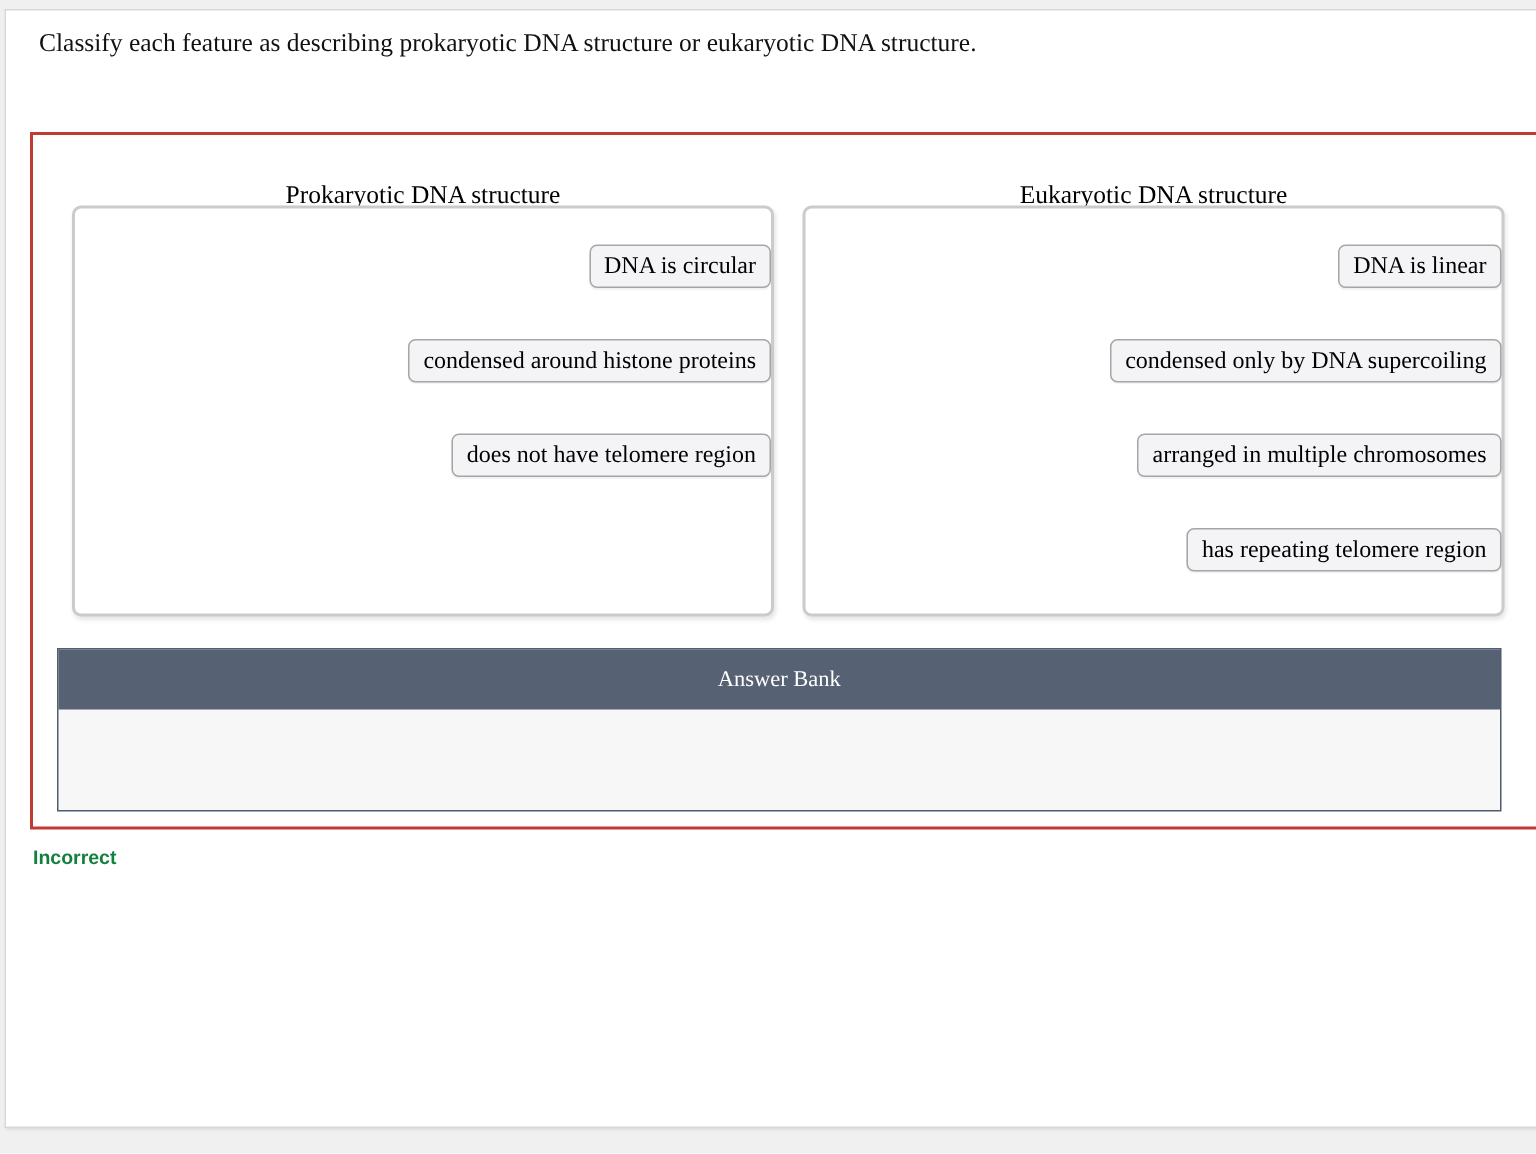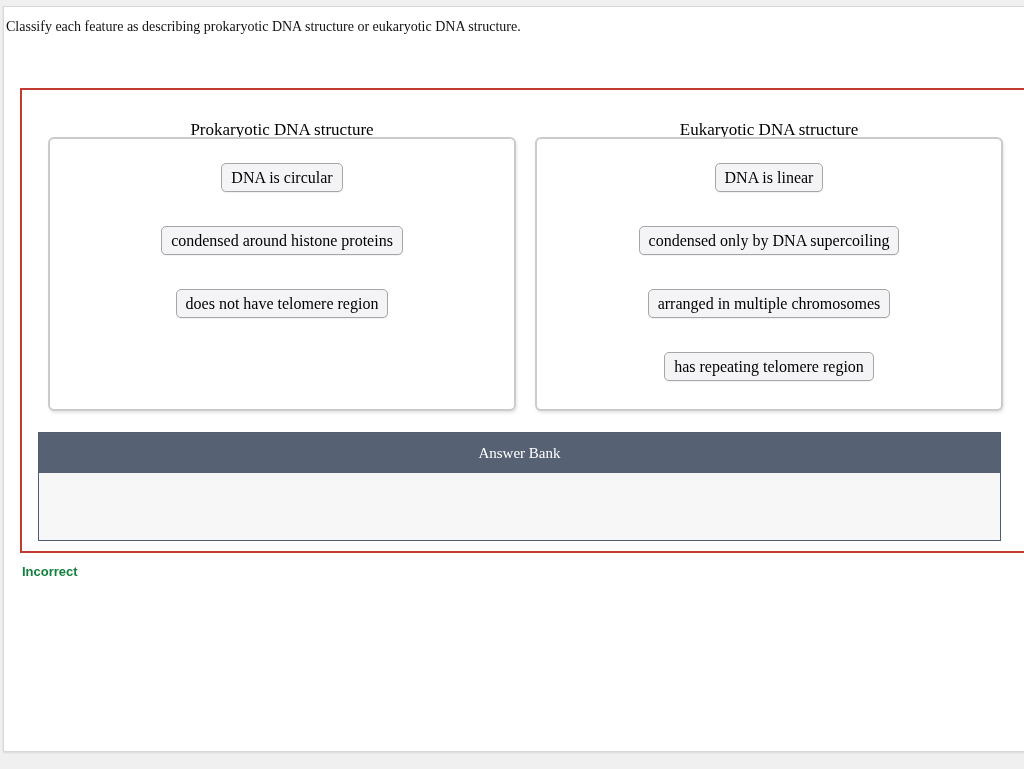--- a/index.html
+++ b/index.html
@@ -16,22 +16,22 @@
     left:3px; top:6px;
     width:1031px; height:746px;
     background:#ffffff;
     border:1px solid #d8d8d8;
     border-right:none;
     box-shadow:0 1px 2px rgba(0,0,0,0.10);
   }
 
   .question {
     position:absolute;
-    left:6px; top:19px;
-    font-size:14px;
+    left:26px; top:19px;
+    font-size:17px;
     color:#111111;
     white-space:nowrap;
   }
 
   .red-box {
     position:absolute;
     left:20px; top:88px;
     width:1022px; height:465px;
     border:2px solid #c13b33;
     background:transparent;
@@ -51,21 +51,21 @@
   .dropzone {
     position:absolute;
     top:137px;
     width:468px; height:274px;
     background:#ffffff;
     border:2px solid #cbcbcb;
     border-radius:6px;
     box-shadow:1px 2px 3px rgba(0,0,0,0.10);
     display:flex;
     flex-direction:column;
-    align-items:center;
+    align-items:flex-end;
     padding-top:24px;
     gap:34px;
   }
   .dropzone.left  { left:48px; }
   .dropzone.right { left:535px; }
 
   .chip {
     font-size:16px;
     line-height:19px;
     color:#000000;

